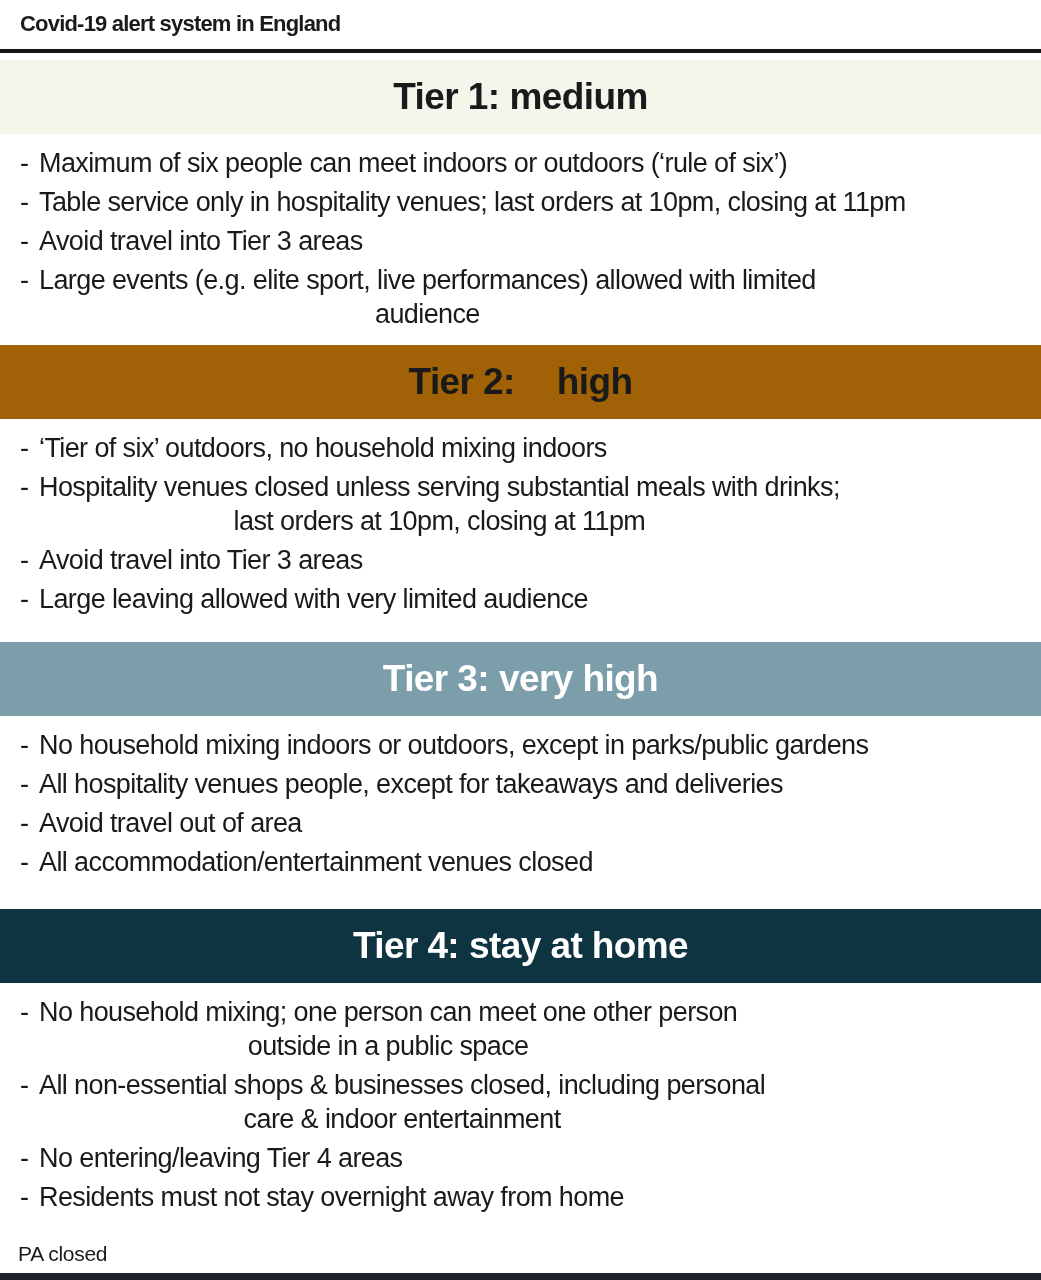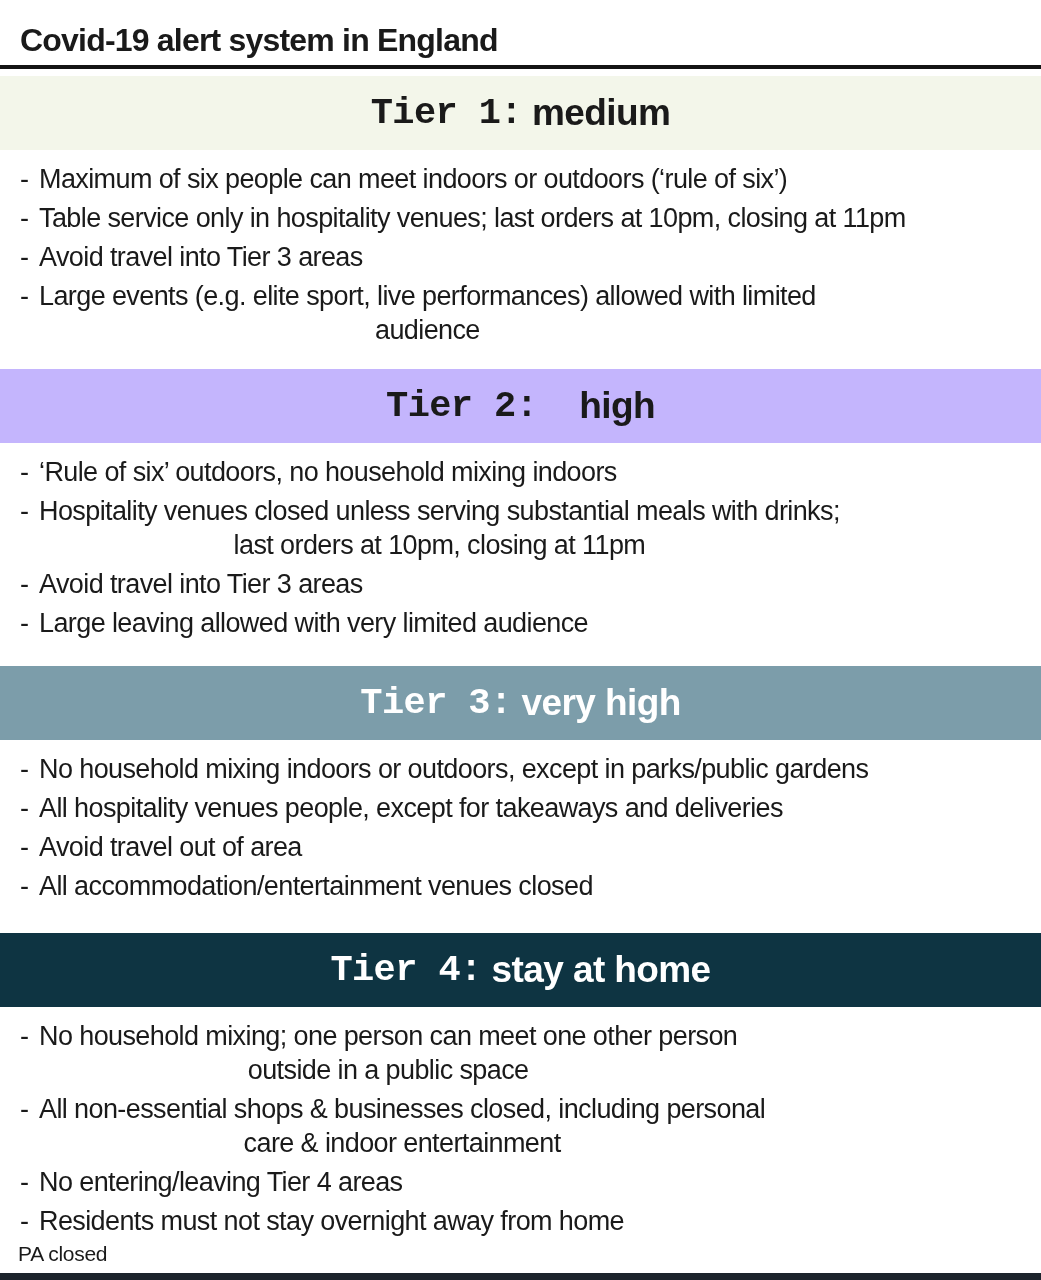--- a/index.html
+++ b/index.html
@@ -3,31 +3,31 @@
 <meta charset="utf-8">
 <style>
   html,body{margin:0;padding:0;background:#ffffff;}
   .page{
     width:1041px;height:1280px;position:relative;overflow:hidden;
     background:#ffffff;color:#1a1a1a;
     font-family:"Liberation Sans", sans-serif;
   }
   .title{
     padding:4px 16px 0 20px;
-    font-size:32px;font-weight:700;letter-spacing:-0.8px;line-height:40px;margin-top:16px;
+    font-size:22px;font-weight:700;letter-spacing:-0.8px;line-height:40px;
   }
   .rule{height:4px;background:#141414;margin-top:5px;}
   .band{
     height:74px;display:flex;align-items:center;justify-content:center;
     font-size:37px;letter-spacing:-0.6px;
   }
-  .band-label{font-weight:700;margin-right:10px;font-family:Liberation Mono, monospace;}
+  .band-label{font-weight:700;margin-right:10px;}
   .band-level{font-weight:700;}
   .band-t1{background:#f3f6ea;margin-top:7px;color:#1a1a1a;}
-  .band-t2{background:#c4b5fd;margin-top:22px;color:#1a1a1a;gap:32px;}
+  .band-t2{background:#a16207;margin-top:14px;color:#1a1a1a;gap:32px;}
   .band-t3{background:#7c9daa;margin-top:26px;color:#ffffff;}
   .band-t4{background:#0e3442;margin-top:30px;color:#ffffff;}
   ul.bullets{list-style:none;margin:0;padding:12px 8px 0 20px;}
   .bullet{
     display:flex;align-items:flex-start;
     font-size:27px;letter-spacing:-0.6px;line-height:34px;
     margin-bottom:5px;color:#1a1a1a;
   }
   .dash{flex:0 0 19px;}
   .btext{white-space:pre-line;text-align:center;}
@@ -74,21 +74,21 @@
   </section>
 
   <section>
     <div class="band band-t2">
       <span class="band-label">Tier 2:</span>
       <span class="band-level">high</span>
     </div>
     <ul class="bullets">
       <li class="bullet">
           <span class="dash">-</span>
-          <span class="btext">‘Rule of six’ outdoors, no household mixing indoors</span>
+          <span class="btext">‘Tier of six’ outdoors, no household mixing indoors</span>
         </li>
       <li class="bullet">
           <span class="dash">-</span>
           <span class="btext">Hospitality venues closed unless serving substantial meals with drinks;
 last orders at 10pm, closing at 11pm</span>
         </li>
       <li class="bullet">
           <span class="dash">-</span>
           <span class="btext">Avoid travel into Tier 3 areas</span>
         </li>

